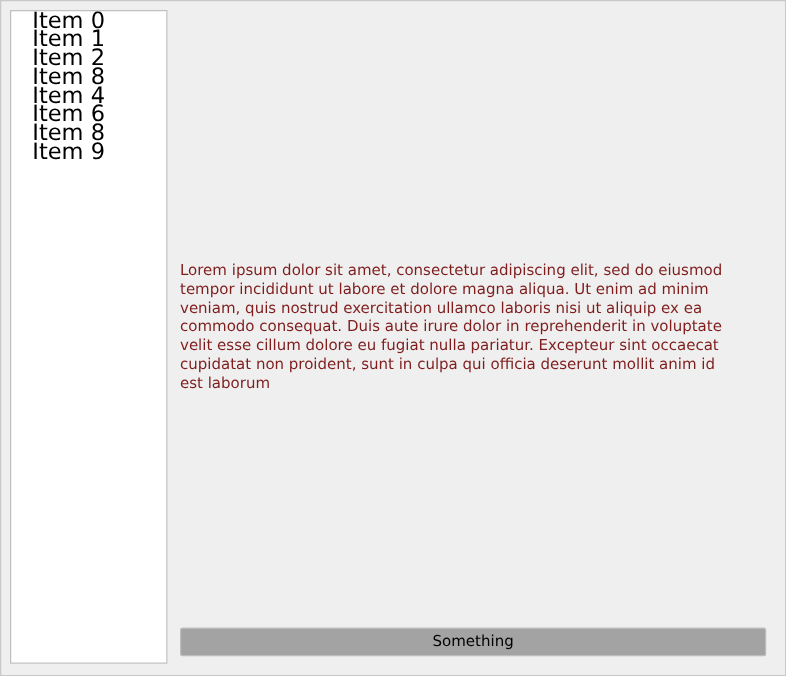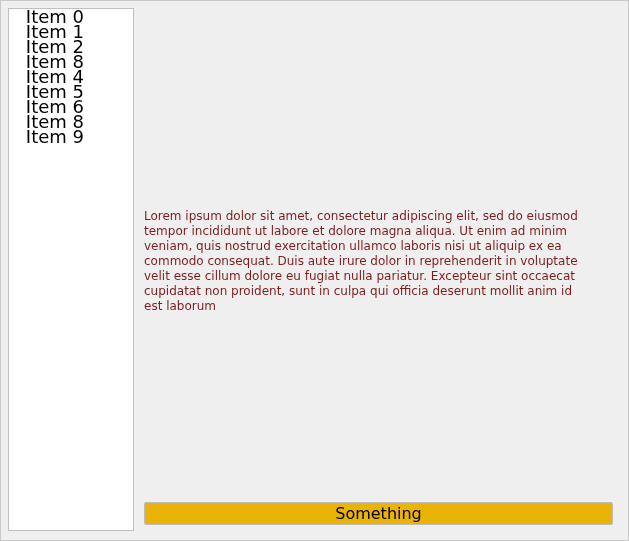--- a/index.html
+++ b/index.html
@@ -62,43 +62,42 @@
     color: #7f1d1d;
     text-align: left;
   }
   #action-button {
     position: absolute;
     left: 0;
     top: 494px;
     width: 469px;
     height: 23px;
     box-sizing: border-box;
-    background: #eab308;
+    background: #a3a3a3;
     border: 1px solid #bdbdbd;
     border-radius: 2px;
     font-family: "DejaVu Sans", sans-serif;
-    font-size: 16px;
+    font-size: 12px;
     color: #000000;
     text-align: center;
     line-height: 21px;
     padding: 0;
   }
 </style>
 </head>
 <body>
 
 <div id="app">
 
   <div id="list-panel">
     <div class="list-item">Item 0</div>
     <div class="list-item">Item 1</div>
     <div class="list-item">Item 2</div>
     <div class="list-item">Item 8</div>
     <div class="list-item">Item 4</div>
-    <div class="list-item">Item 5</div>
     <div class="list-item">Item 6</div>
     <div class="list-item">Item 8</div>
     <div class="list-item">Item 9</div>
   </div>
 
   <div id="content-panel">
     <div id="paragraph">Lorem ipsum dolor sit amet, consectetur adipiscing elit, sed do eiusmod tempor incididunt ut labore et dolore magna aliqua. Ut enim ad minim veniam, quis nostrud exercitation ullamco laboris nisi ut aliquip ex ea commodo consequat. Duis aute irure dolor in reprehenderit in voluptate velit esse cillum dolore eu fugiat nulla pariatur. Excepteur sint occaecat cupidatat non proident, sunt in culpa qui officia deserunt mollit anim id est laborum</div>
     <button id="action-button">Something</button>
   </div>
 

